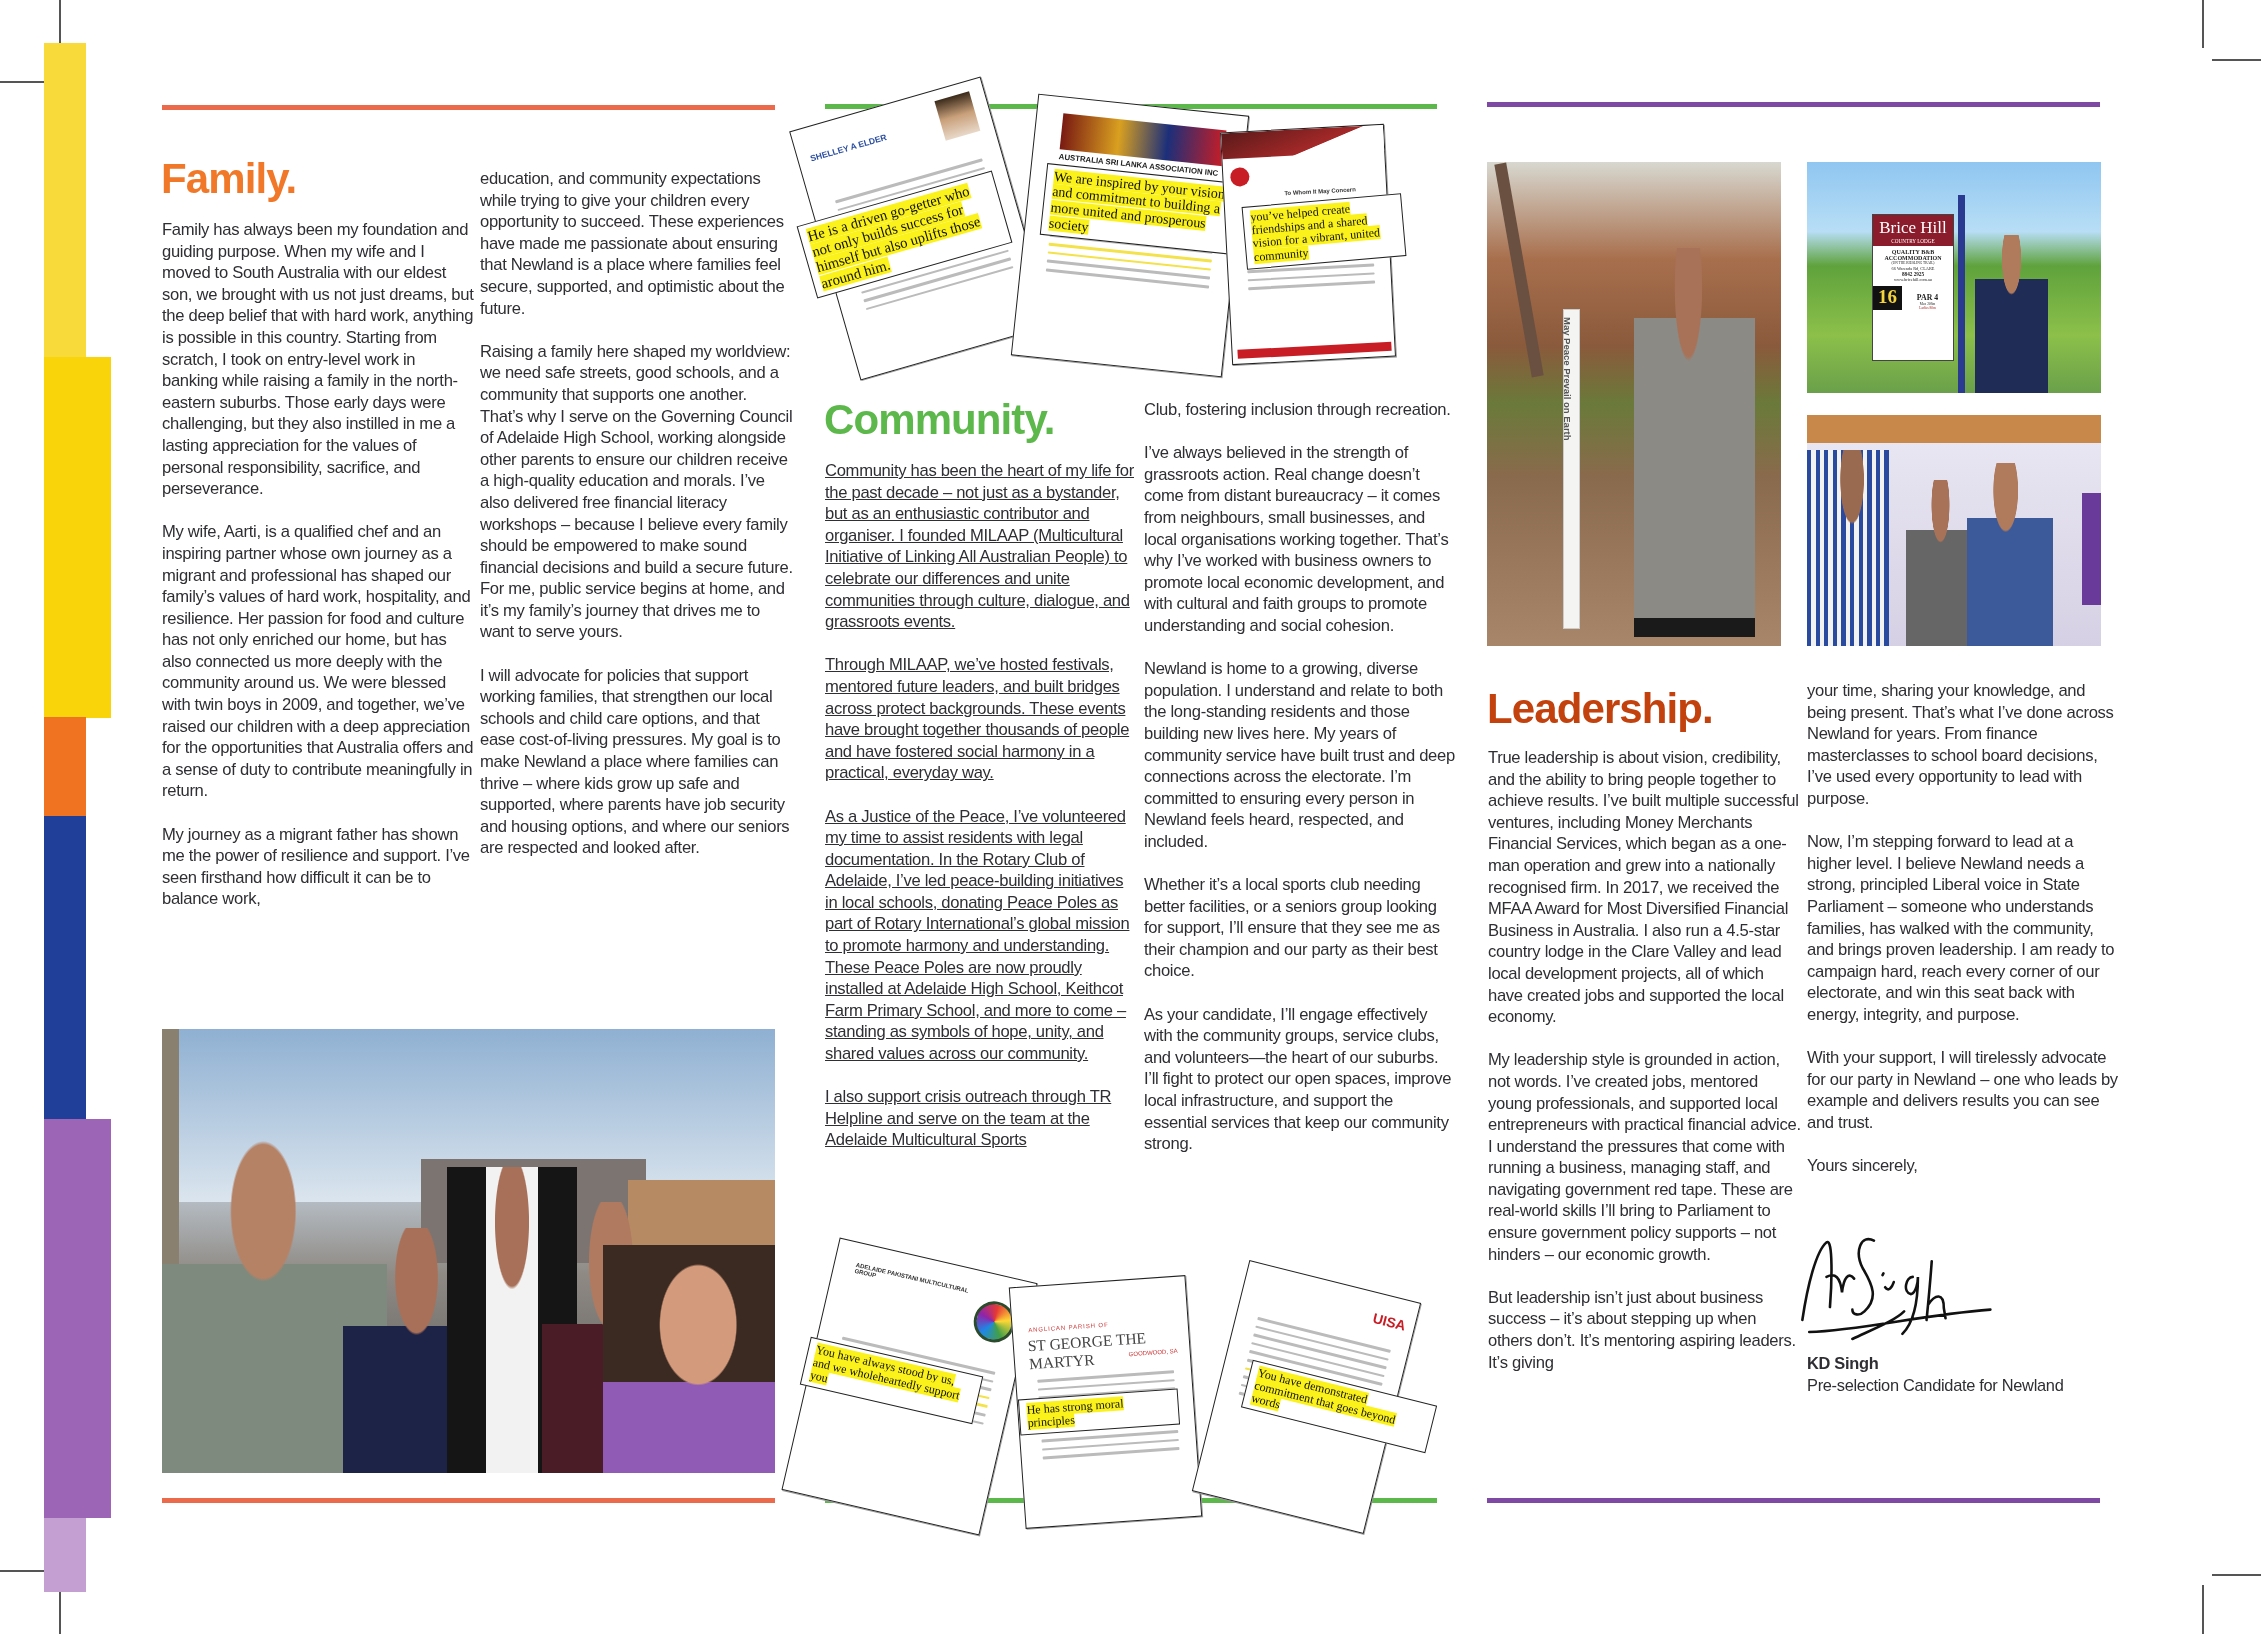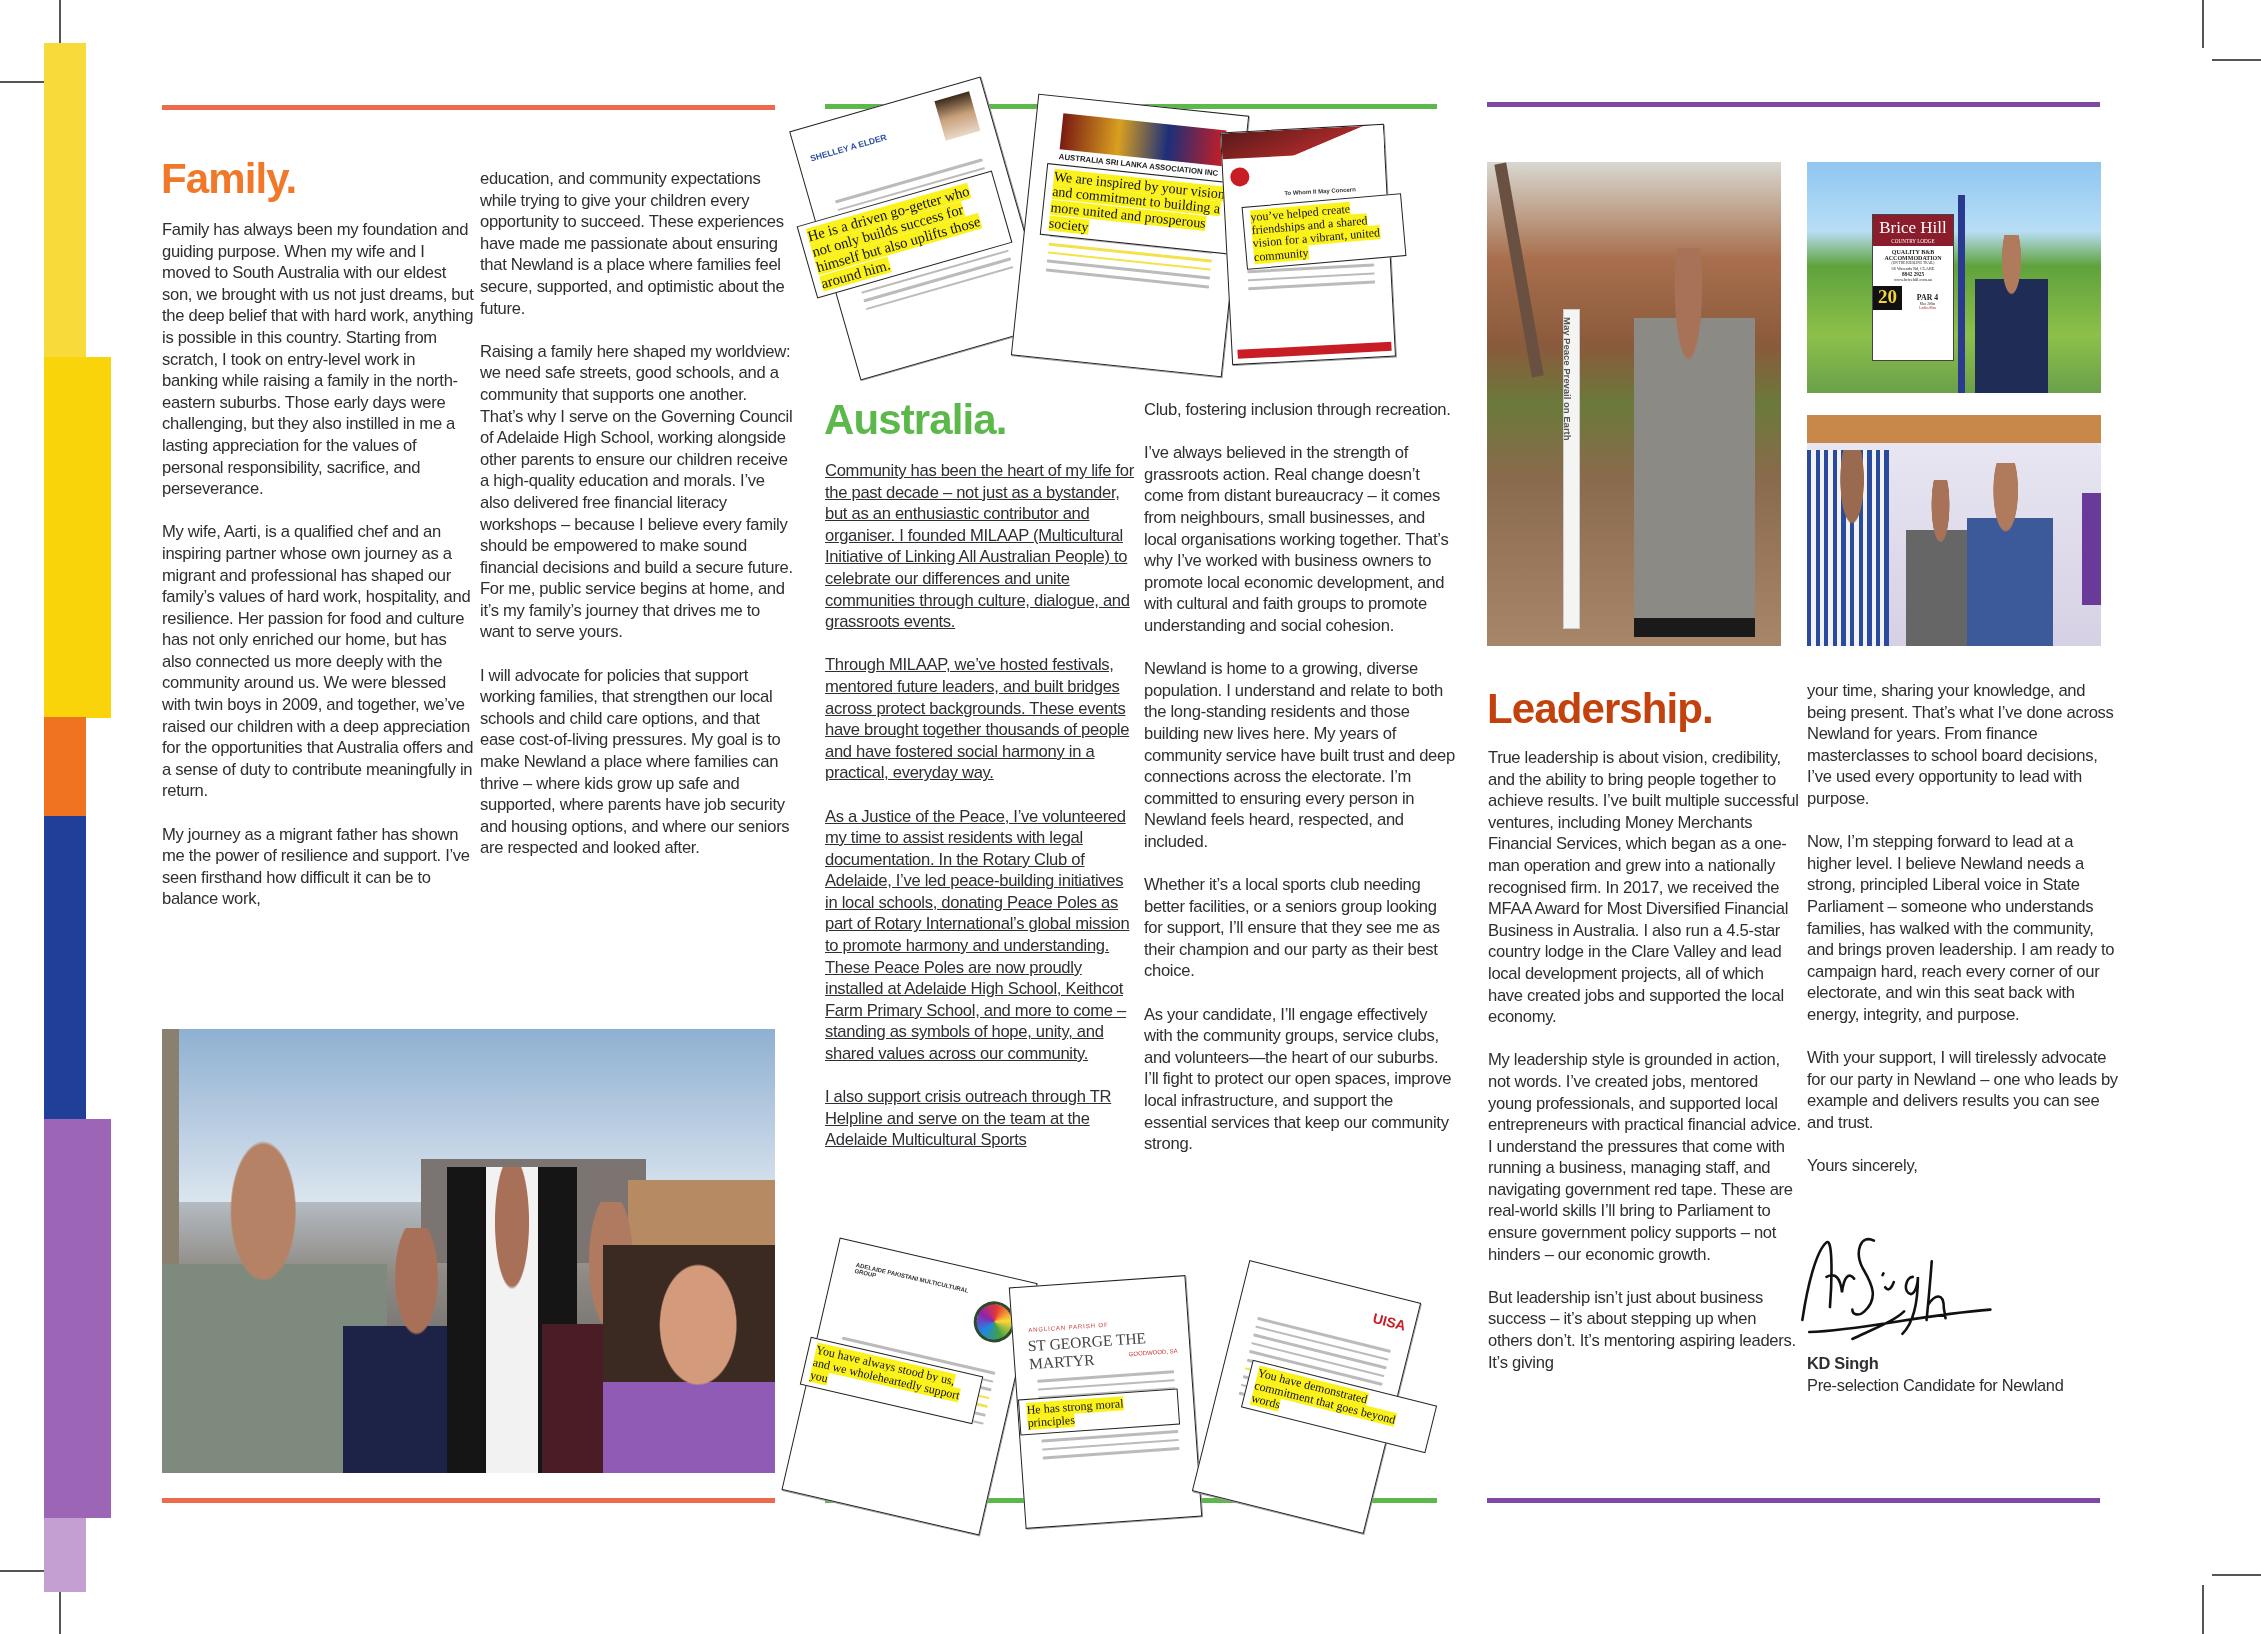--- a/index.html
+++ b/index.html
@@ -146,21 +146,21 @@
         <div class="ln"></div>
         <div class="ln"></div>
         <div class="ln"></div>
       </div>
     <div class="abs" style="left:5.2px;bottom:5.2px;width:154px;height:8.6px;background:#c81d25;"></div>
   </div>
   <div class="quote" style="left:1244px;top:200px;width:160px;font-size:12px;transform:rotate(-5deg);">
     <span>you’ve helped create friendships and a shared vision for a vibrant, united community</span>
   </div>
 
-  <div class="h" style="left:824px;top:399px;color:#5cb84a;">Australia.</div>
+  <div class="h" style="left:824px;top:399px;color:#5cb84a;">Community.</div>
 
   <div class="col" style="left:825px;top:460px;width:311px;text-decoration:underline;">
     <p>Community has been the heart of my life for the past decade – not just as a bystander, but as an enthusiastic contributor and organiser. I founded MILAAP (Multicultural Initiative of Linking All Australian People) to celebrate our differences and unite communities through culture, dialogue, and grassroots events.</p>
     <p>Through MILAAP, we’ve hosted festivals, mentored future leaders, and built bridges across protect backgrounds. These events have brought together thousands of people and have fostered social harmony in a practical, everyday way.</p>
     <p>As a Justice of the Peace, I’ve volunteered my time to assist residents with legal documentation. In the Rotary Club of Adelaide, I’ve led peace-building initiatives in local schools, donating Peace Poles as part of Rotary International’s global mission to promote harmony and understanding. These Peace Poles are now proudly installed at Adelaide High School, Keithcot Farm Primary School, and more to come – standing as symbols of hope, unity, and shared values across our community.</p>
     <p>I also support crisis outreach through TR Helpline and serve on the team at the Adelaide Multicultural Sports</p>
   </div>
   <div class="col" style="left:1144px;top:399px;width:313px;">
     <p>Club, fostering inclusion through recreation.</p>
     <p>I’ve always believed in the strength of grassroots action. Real change doesn’t come from distant bureaucracy – it comes from neighbours, small businesses, and local organisations working together. That’s why I’ve worked with business owners to promote local economic development, and with cultural and faith groups to promote understanding and social cohesion.</p>
@@ -247,21 +247,21 @@
         <div style="font-size:17px;">Brice Hill</div>
         <div style="font-size:5.2px;">COUNTRY LODGE</div>
       </div>
       <div style="font-size:6px;font-weight:700;margin-top:2.6px;">QUALITY B&amp;B</div>
       <div style="font-size:6px;font-weight:700;">ACCOMMODATION</div>
       <div style="font-size:3.5px;">(ON THE RIESLING TRAIL)</div>
       <div style="font-size:4.3px;margin-top:1.7px;">66 Warenda Rd, CLARE</div>
       <div style="font-size:5.2px;font-weight:700;">8842 2925</div>
       <div style="font-size:4.3px;">www.bricehill.com.au</div>
       <div style="display:flex;margin-top:3.5px;">
-        <div style="background:#111;color:#f5d33a;font-size:19px;font-weight:700;width:29px;">20</div>
+        <div style="background:#111;color:#f5d33a;font-size:19px;font-weight:700;width:29px;">16</div>
         <div style="flex:1;">
           <div style="font-size:7.8px;font-weight:700;margin-top:7px;">PAR 4</div>
           <div style="font-size:3.5px;">Men   206m</div>
           <div style="font-size:3.5px;color:#a22;">Ladies 80m</div>
         </div>
       </div>
     </div>
     <div class="abs" style="left:168px;top:73px;width:73px;height:158px;background:radial-gradient(ellipse at 50% 15%,#b07a5c 0 18%,transparent 19%),linear-gradient(180deg,transparent 0 28%,#1f2c55 28%);"></div>
   </div>
 

